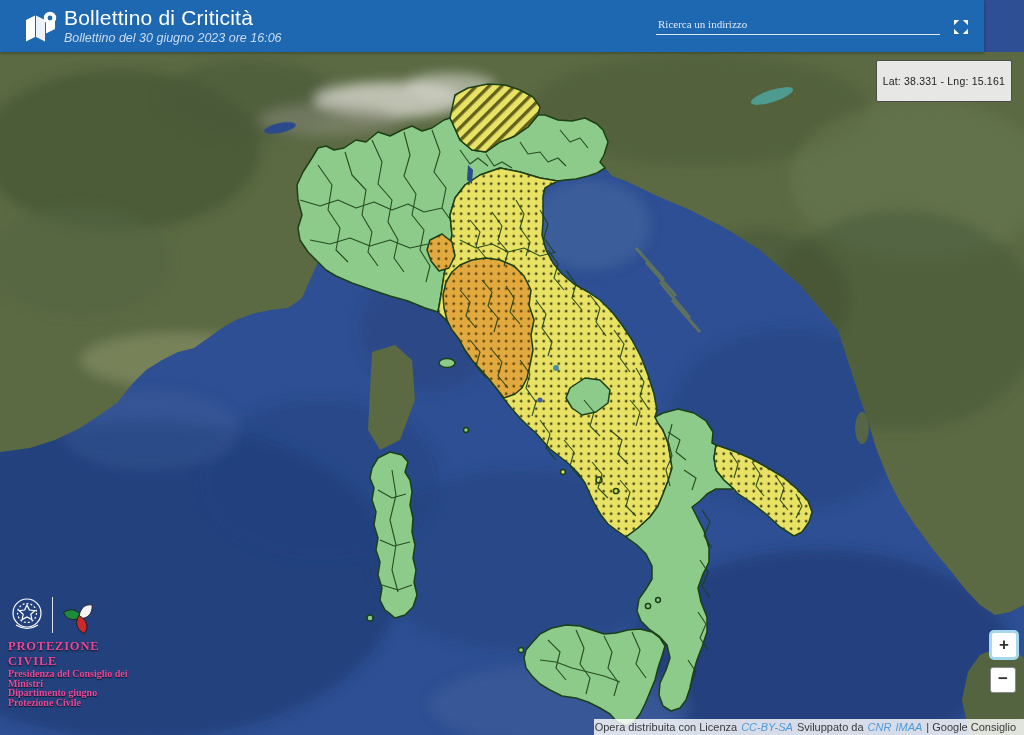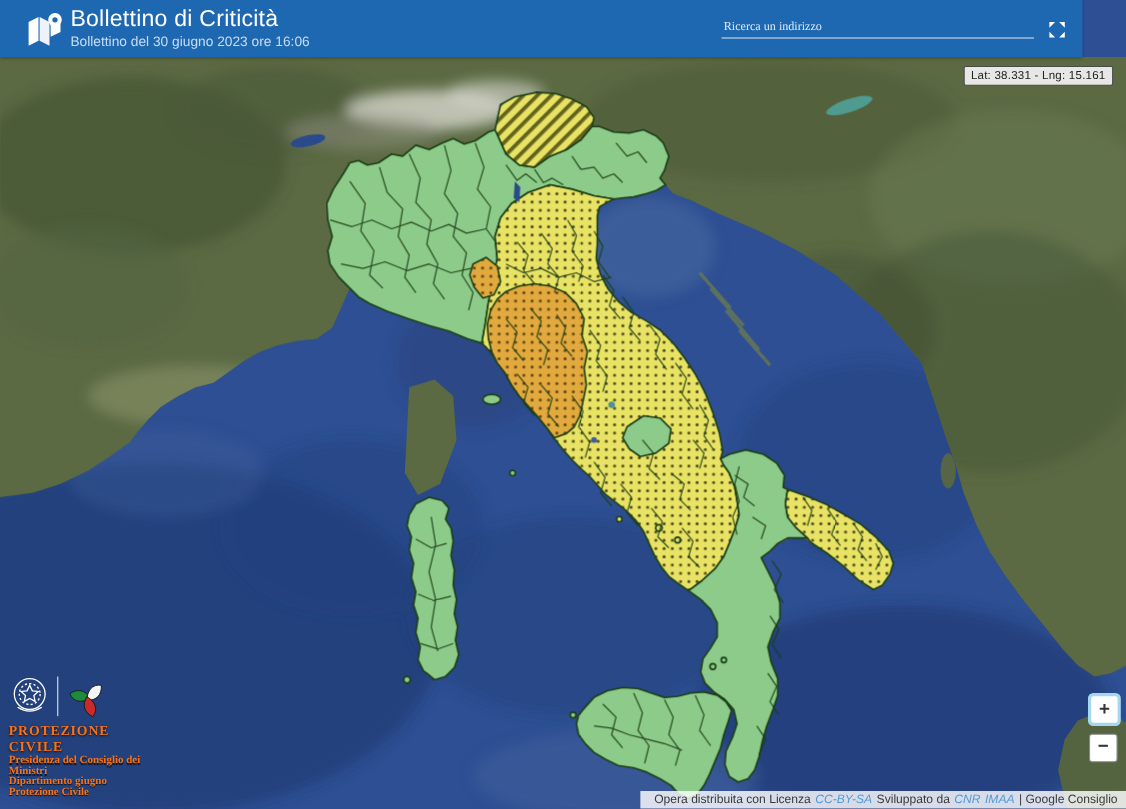--- a/index.html
+++ b/index.html
@@ -7,47 +7,47 @@
        font-family:"Liberation Sans",sans-serif;}
   .map-svg{position:absolute;left:0;top:0;width:1024px;height:735px;display:block;}
 
   
   .header{position:absolute;left:0;top:0;width:984px;height:52px;
           background:var(--c-header_blue,#1e68b2);z-index:20;
           box-shadow:0 1px 3px rgba(0,0,0,.35);}
   .hdr-icon{position:absolute;left:24px;top:11px;width:34px;height:32px;}
   .hdr-title{position:absolute;left:64px;top:6px;color:#fff;font-size:21px;
              font-weight:400;letter-spacing:.2px;}
-  .hdr-sub{position:absolute;left:64px;top:31px;color:#c9dcf2;font-size:12.5px;}
+  .hdr-sub{position:absolute;left:64px;top:31px;color:#c9dcf2;font-size:12.5px;font-style:italic;}
   .search-wrap{position:absolute;right:44px;top:14px;width:284px;}
   .search-input{width:100%;box-sizing:border-box;background:transparent;border:none;
         border-bottom:1px solid rgba(255,255,255,.85);color:#000000;font-size:11px;
         font-family:Liberation Serif, serif;padding:2px 2px 4px 2px;outline:none;}
   .search-input::placeholder{color:#e9f1fa;opacity:.95;}
   .fs-btn{position:absolute;right:14px;top:18px;width:18px;height:18px;cursor:pointer;}
 
   
   .coords-badge{position:absolute;right:12px;top:60px;z-index:15;
         background:rgba(243,243,243,.92);border:1px solid #4a4a4a;border-radius:2px;
-        color:#222;font-size:10.5px;padding:2px 6px;letter-spacing:.2px;}
+        color:#222;font-size:10.5px;padding:14px 6px;letter-spacing:.2px;}
   .zoom-in{position:absolute;right:5px;top:630px;width:24px;height:24px;z-index:15;
         background:#fff;border:3px solid var(--c-focus_ring,#a5d8ee);border-radius:5px;
         font-size:17px;font-weight:bold;color:#333;text-align:center;line-height:23px;
         cursor:pointer;}
   .zoom-out{position:absolute;right:8px;top:667px;width:24px;height:24px;z-index:15;
         background:#fff;border:1px solid #8a8a8a;border-radius:3px;
         font-size:17px;font-weight:bold;color:#333;text-align:center;line-height:22px;
         cursor:pointer;}
   .attribution{position:absolute;right:0;bottom:0;height:16px;z-index:15;
         background:rgba(255,255,255,.82);color:#3a3a3a;font-size:11px;
-        display:flex;align-items:center;gap:4px;padding:0 8px 0 13px;white-space:nowrap;}
+        display:flex;align-items:center;gap:4px;padding:0 8px 0 1px;white-space:nowrap;}
   .attribution a{color:var(--c-link_blue,#4f9bd8);text-decoration:none;cursor:pointer;font-style:italic;}
 
   
-  .logo{position:absolute;left:8px;bottom:10px;z-index:15;color:#f97316;width:130px;}
+  .logo{position:absolute;left:8px;bottom:28px;z-index:15;color:#ec4899;width:130px;}
   .logo-row{display:flex;align-items:center;height:42px;margin-bottom:3px;}
   .logo-divider{width:1px;height:36px;background:rgba(255,255,255,.85);margin:0 7px 0 6px;}
   .logo-org{font-family:"Liberation Serif",serif;font-weight:bold;font-size:12.5px;
         letter-spacing:.8px;text-shadow:0 1px 2px rgba(0,0,0,.8);}
   .logo-sub{font-size:10px;font-weight:bold;line-height:9.5px;
         text-shadow:0 1px 1px rgba(0,0,0,.8);font-family:Liberation Serif, serif;}
 </style>
 </head>
 <body>
 

